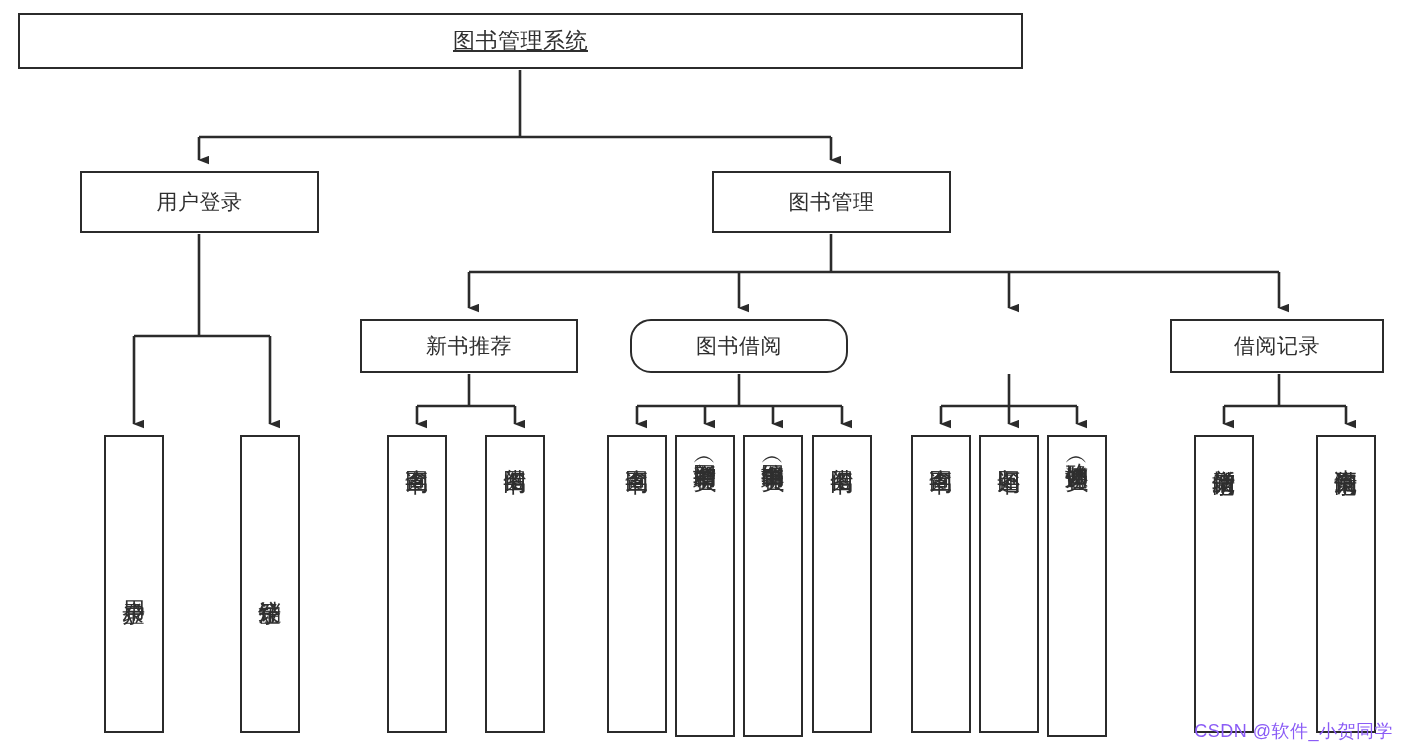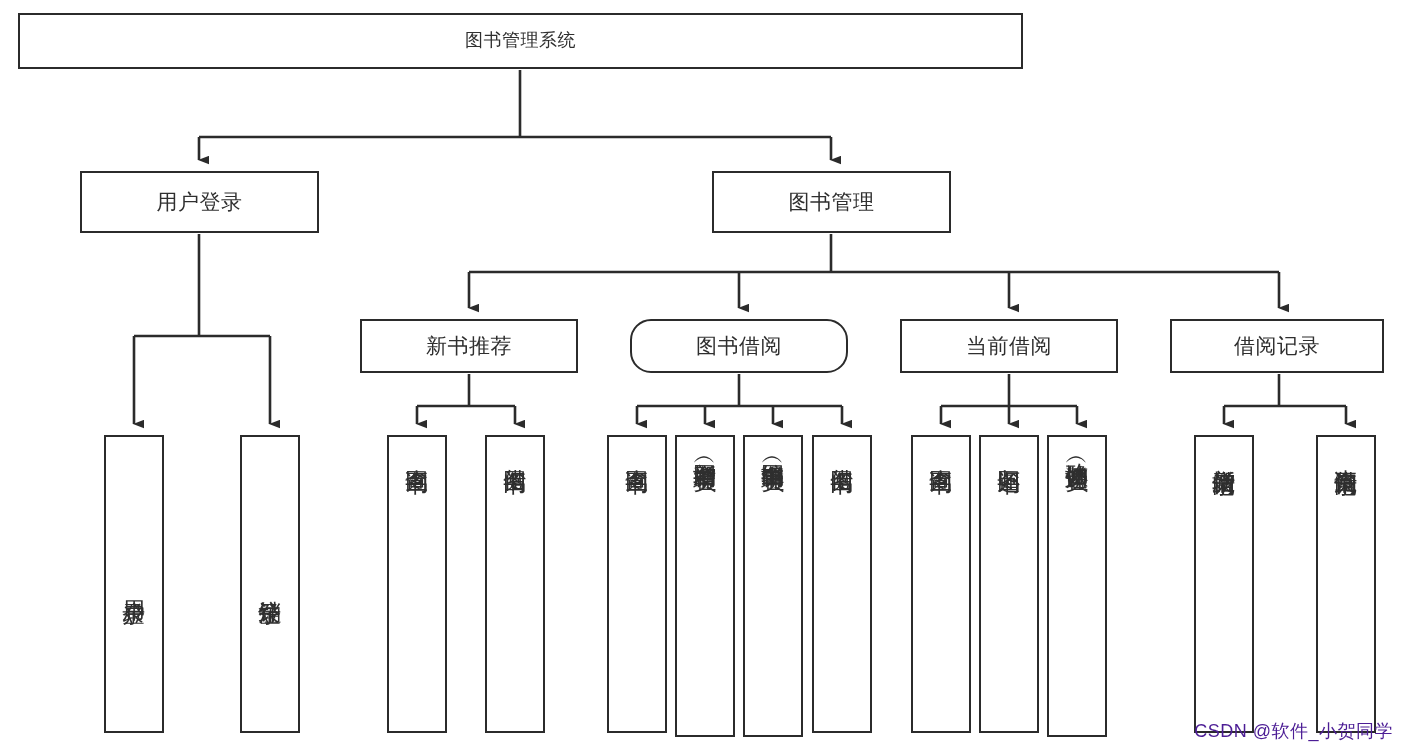--- a/index.html
+++ b/index.html
@@ -42,21 +42,22 @@
     text-align: center;
     line-height: 1.18;
     white-space: nowrap;
   }
   
   .node.horiz .node-label {
     font-size: 21px;
     letter-spacing: 0.5px;
   }
   .node.root .node-label {
-    font-size: 18px;
+    font-size: 22px;
+    text-decoration: underline;
   }
   
   .node.vert {
     align-items: flex-start;
     padding-top: 14px;
   }
   .node.vert .node-label {
     writing-mode: vertical-rl;
     text-orientation: upright;
     font-size: 23px;
@@ -69,21 +70,21 @@
   }
   .node.vert.mid-text {
     align-items: center;
     padding-top: 0;
   }
   .watermark {
     position: absolute;
     right: 12px;
     bottom: 4px;
     font-size: 18px;
-    color: #4c1d95;
+    color: #8b5cf6;
     letter-spacing: 0.5px;
     z-index: 5;
     white-space: nowrap;
     font-family: "Liberation Sans", "DejaVu Sans", sans-serif;
     margin-top: 28px;
   }
 </style>
 </head>
 <body>
 
@@ -152,23 +153,20 @@
   </div>
 
   <div class="node horiz" style="left:360px; top:319px; width:218px; height:54px;">
     <span class="node-label">新书推荐</span>
   </div>
 
   <div class="node horiz" style="left:630px; top:319px; width:218px; height:54px;border-radius:21px;">
     <span class="node-label">图书借阅</span>
   </div>
 
-  <div class="node horiz" style="left:900px; top:319px; width:218px; height:54px;">
-    <span class="node-label">当前借阅</span>
-  </div>
 
   <div class="node horiz" style="left:1170px; top:319px; width:214px; height:54px;">
     <span class="node-label">借阅记录</span>
   </div>
 
   <div class="node vert mid-text" style="left:104px; top:435px; width:60px; height:298px;">
     <span class="node-label">用户登录</span>
   </div>
 
   <div class="node vert mid-text" style="left:240px; top:435px; width:60px; height:298px;">

